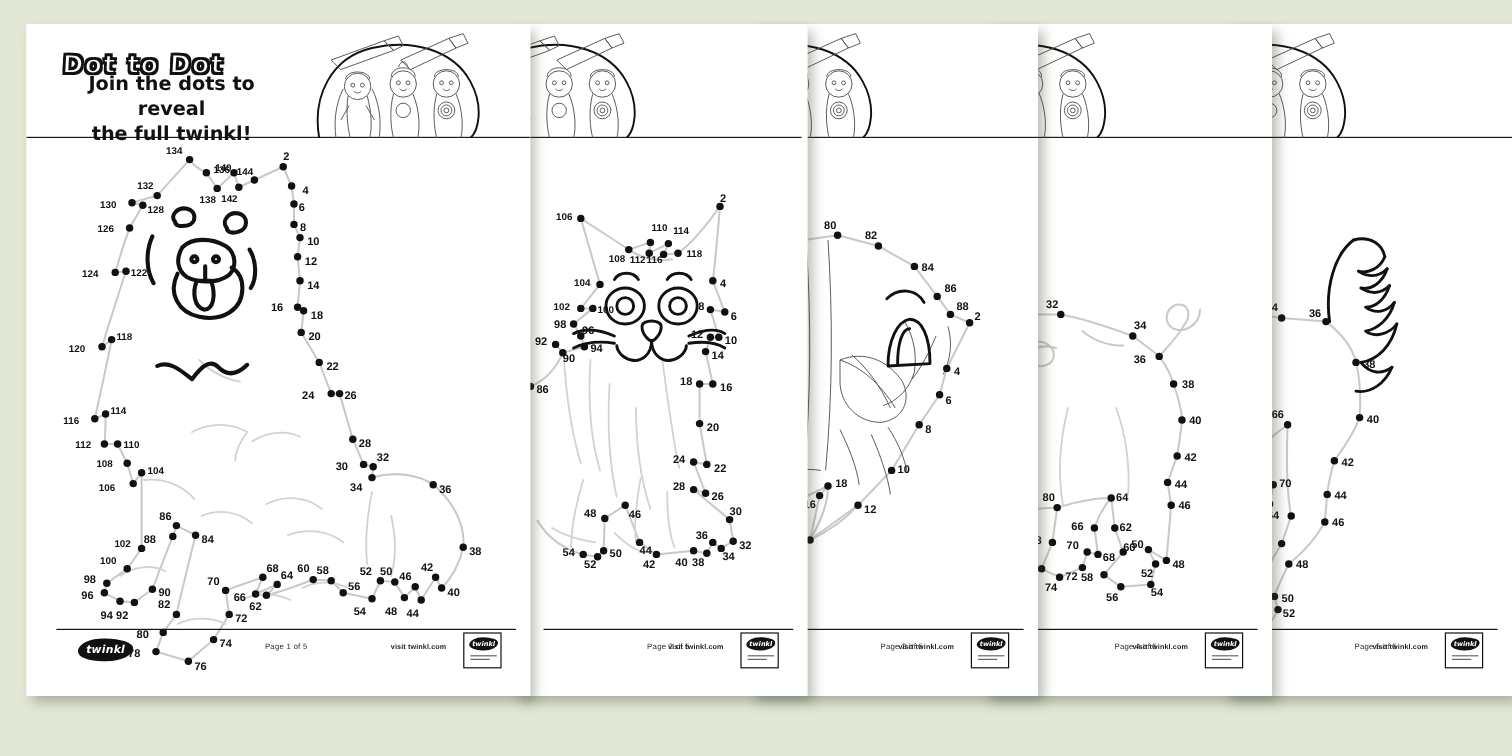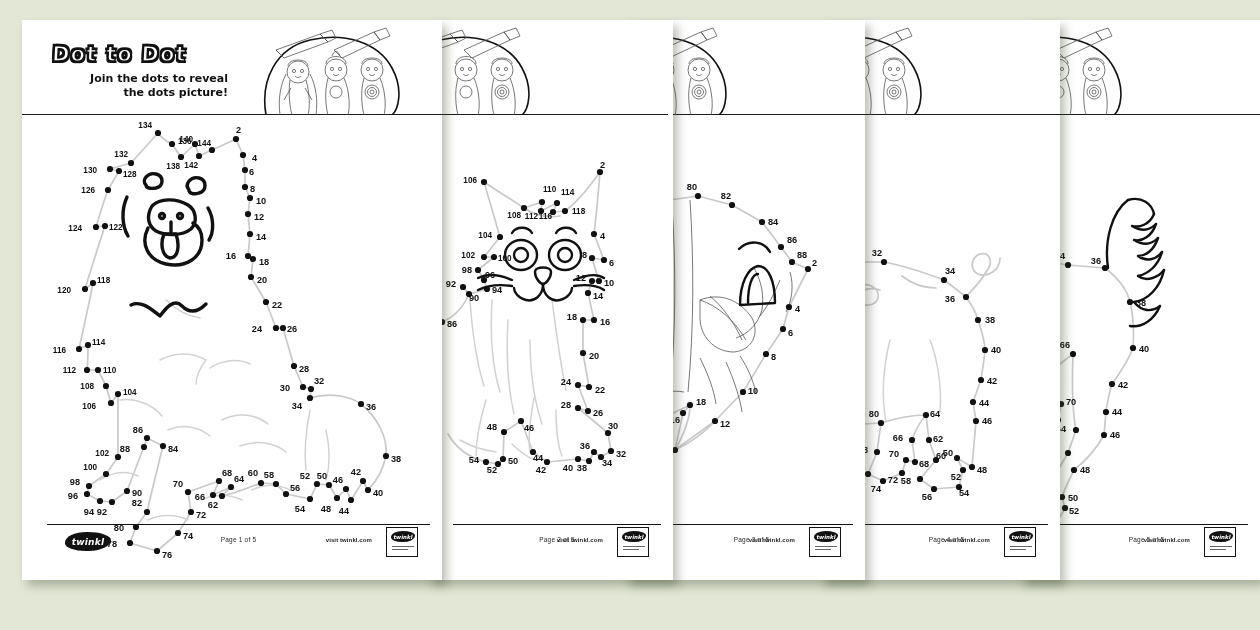--- a/index.html
+++ b/index.html
@@ -59,25 +59,25 @@
     -webkit-text-stroke: 1.5px #111;
     text-shadow:
       -1.6px -1.6px 0 #111, 1.6px -1.6px 0 #111,
       -1.6px  1.6px 0 #111, 1.6px  1.6px 0 #111,
       0 0 0 #111;
     transform: skewX(-3deg);
     white-space: nowrap;
   }
   .header-sub {
     position: absolute;
-    left: 36px; top: 52px;
+    left: 36px; top: 40px;
     width: 170px;
-    text-align: right;
+    text-align: center;
     font-family: "DejaVu Sans", sans-serif;
-    font-size: 11px;
+    font-size: 16px;
     font-weight: bold;
     line-height: 1.3;
     color: #111;
   }
   .header-art {
     position: absolute;
     right: 120px; top: 0;
     width: 160px; height: 95px;
   }
   .header-art svg { display:block; }
@@ -770,21 +770,21 @@
     </div>
   </div>
 
   <div class="sheet" id="sheet1">
     <div class="sheet-inner">
 
       <div class="header">
         <div class="header-title">Dot to Dot</div>
         <div class="header-sub">
           <div>Join the dots to reveal</div>
-          <div>the dots picture!</div>
+          <div>the full twinkl!</div>
         </div>
         <div class="header-art" style="right:24px;">
           <svg width="160" height="95" viewBox="0 0 160 95">
             <g class="art" stroke="#555" fill="none" stroke-width=".8">
               <path d="M8,95 C2,60 18,28 52,20 C86,12 120,22 134,48 C146,70 140,90 134,95" stroke="#111" stroke-width="1.6"></path>
               <path d="M18,30 L62,14 L70,22 L26,38 Z"></path>
                 <path d="M62,14 L74,10 L78,18 L70,22 Z"></path>
               <path d="M76,30 L116,12 L122,20 L84,38 Z"></path>
                 <path d="M116,12 L128,8 L132,16 L122,20 Z"></path>
               <circle cx="40" cy="52" r="11"></circle>

